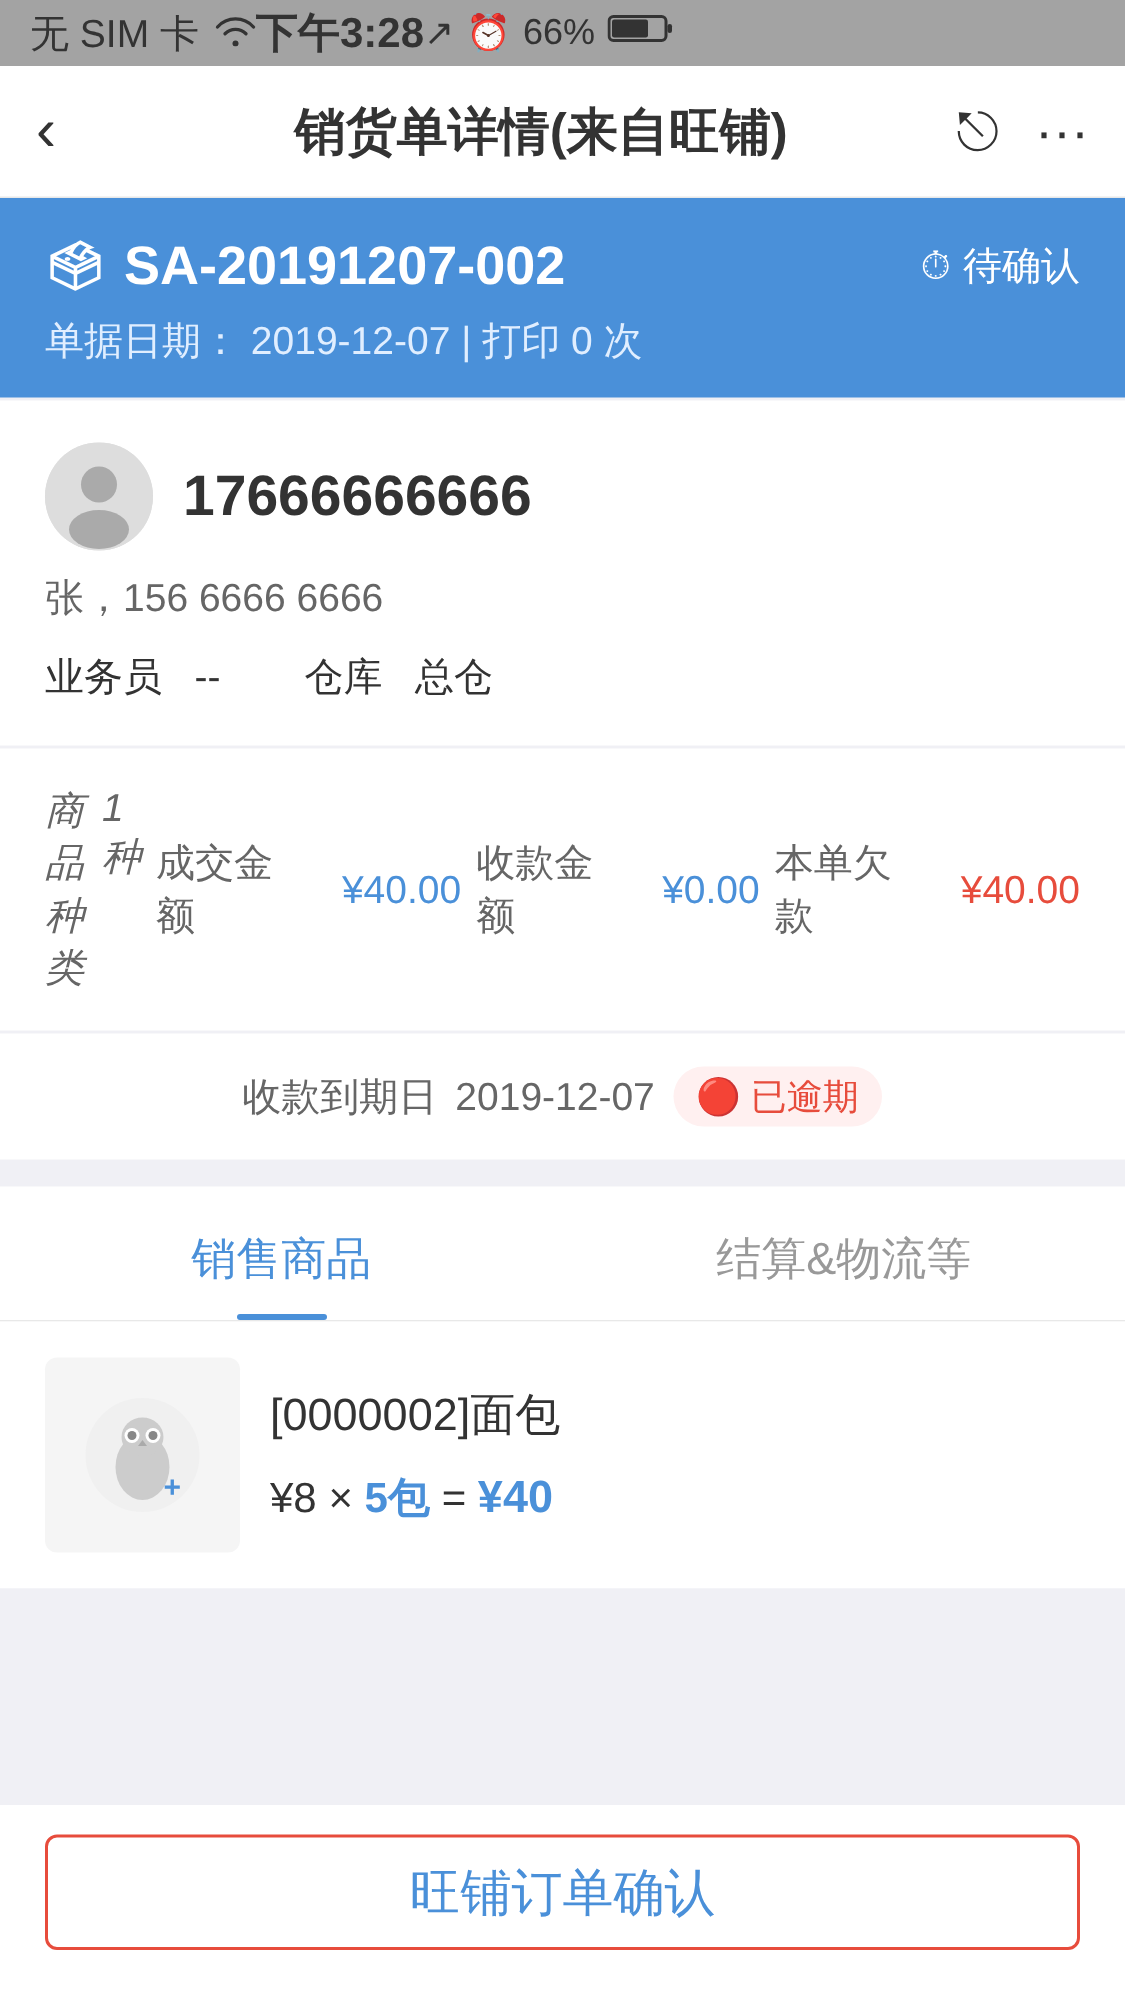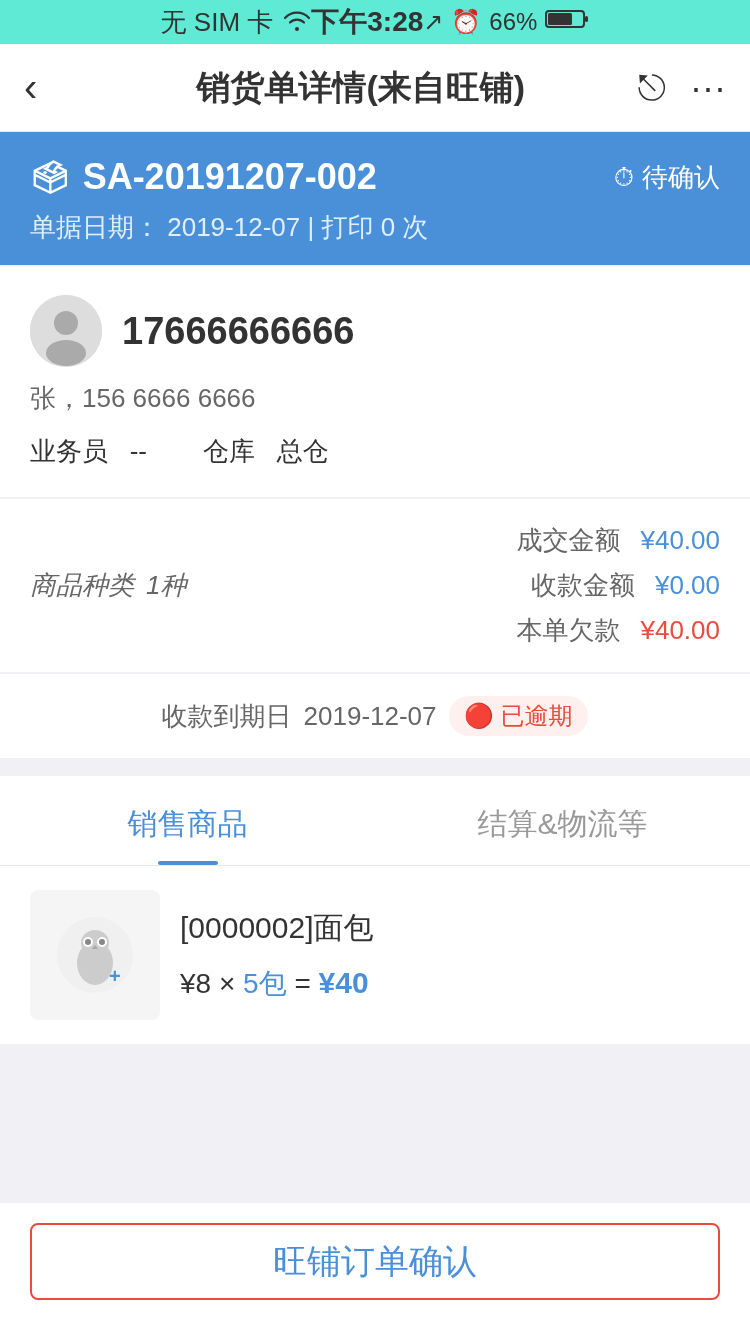--- a/index.html
+++ b/index.html
@@ -8,26 +8,26 @@
       width: 750px;
       min-height: 1334px;
       font-family: -apple-system, "PingFang SC", "Helvetica Neue", sans-serif;
       background: #f0f0f5;
       font-size: 28px;
       color: #333;
     }
 
     
     .status-bar {
-      background: #5eead4;
+      background: #a3a3a3;
       height: 44px;
       display: flex;
       align-items: center;
-      justify-content: center;
-      padding: 0 32px;
+      justify-content: flex-start;
+      padding: 0 20px;
       font-size: 26px;
       font-weight: 500;
     }
     .status-left { display: flex; align-items: center; gap: 10px; }
     .status-center { font-weight: 600; font-size: 28px; }
     .status-right { display: flex; align-items: center; gap: 8px; font-size: 24px; }
 
     
     .nav-bar {
       background: #fff;
@@ -154,22 +154,22 @@
     }
     .summary-item-types {
       font-size: 26px;
       color: #666;
       display: flex;
       gap: 12px;
       font-style: italic;
     }
     .summary-right {
       display: flex;
-      flex-direction: column;
-      align-items: flex-end;
+      flex-direction: row;
+      align-items: center;
       gap: 10px;
     }
     .summary-row {
       display: flex;
       gap: 20px;
       align-items: center;
       font-size: 26px;
     }
     .summary-label { color: #666; }
     .amount-blue { color: #4a90d9; font-weight: 500; }
@@ -256,21 +256,21 @@
     .product-name {
       font-size: 30px;
       color: #333;
       font-weight: 500;
       margin-bottom: 16px;
     }
     .product-price-row {
       font-size: 28px;
       color: #333;
     }
-    .price-qty { color: #4a90d9; font-weight: 400; margin-top: 24px; }
+    .price-qty { color: #4a90d9; font-weight: 700; margin-top: 24px; }
     .price-total { color: #4a90d9; font-weight: 700; font-size: 30px; }
 
     
     .content-area {
       min-height: 280px;
       background: #f0f0f5;
     }
 
     
     .bottom-bar {

